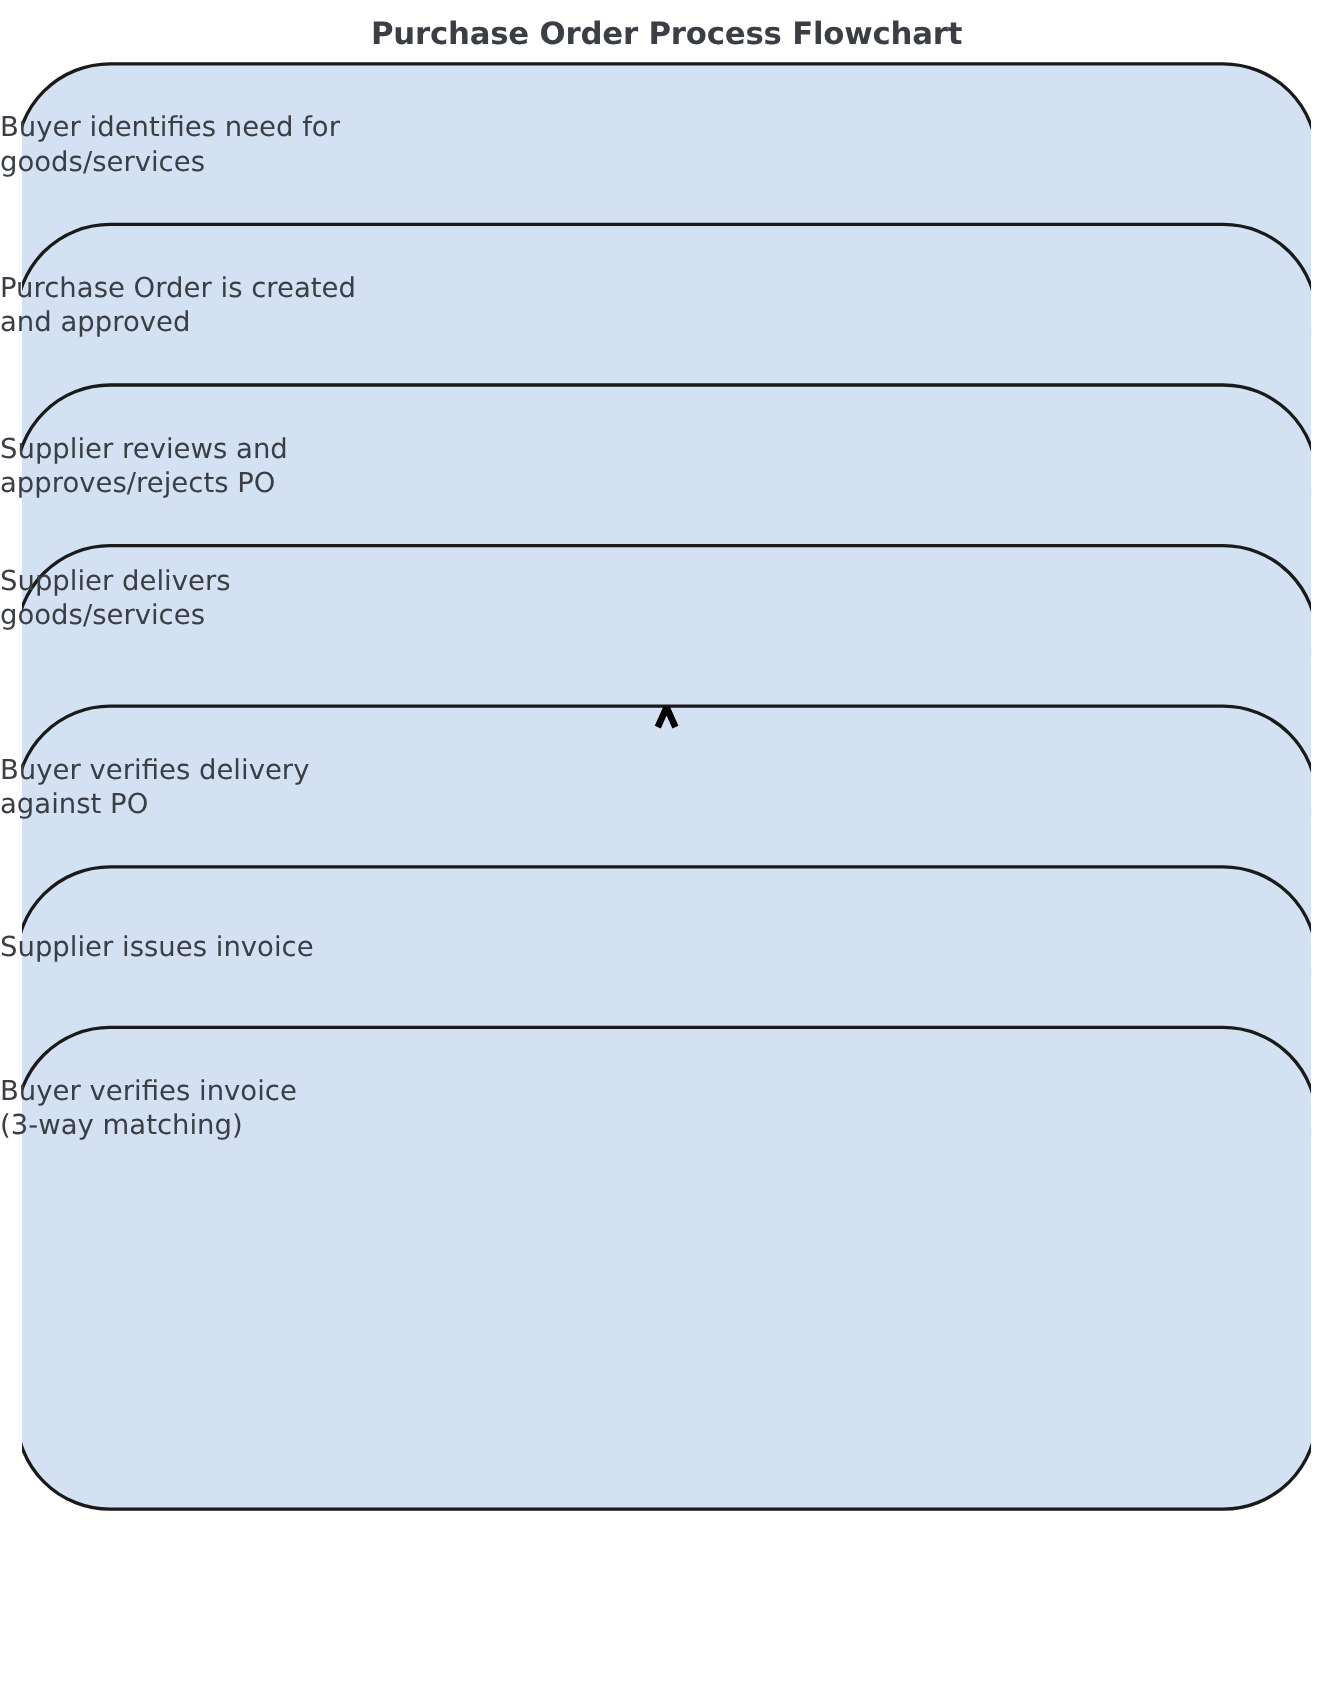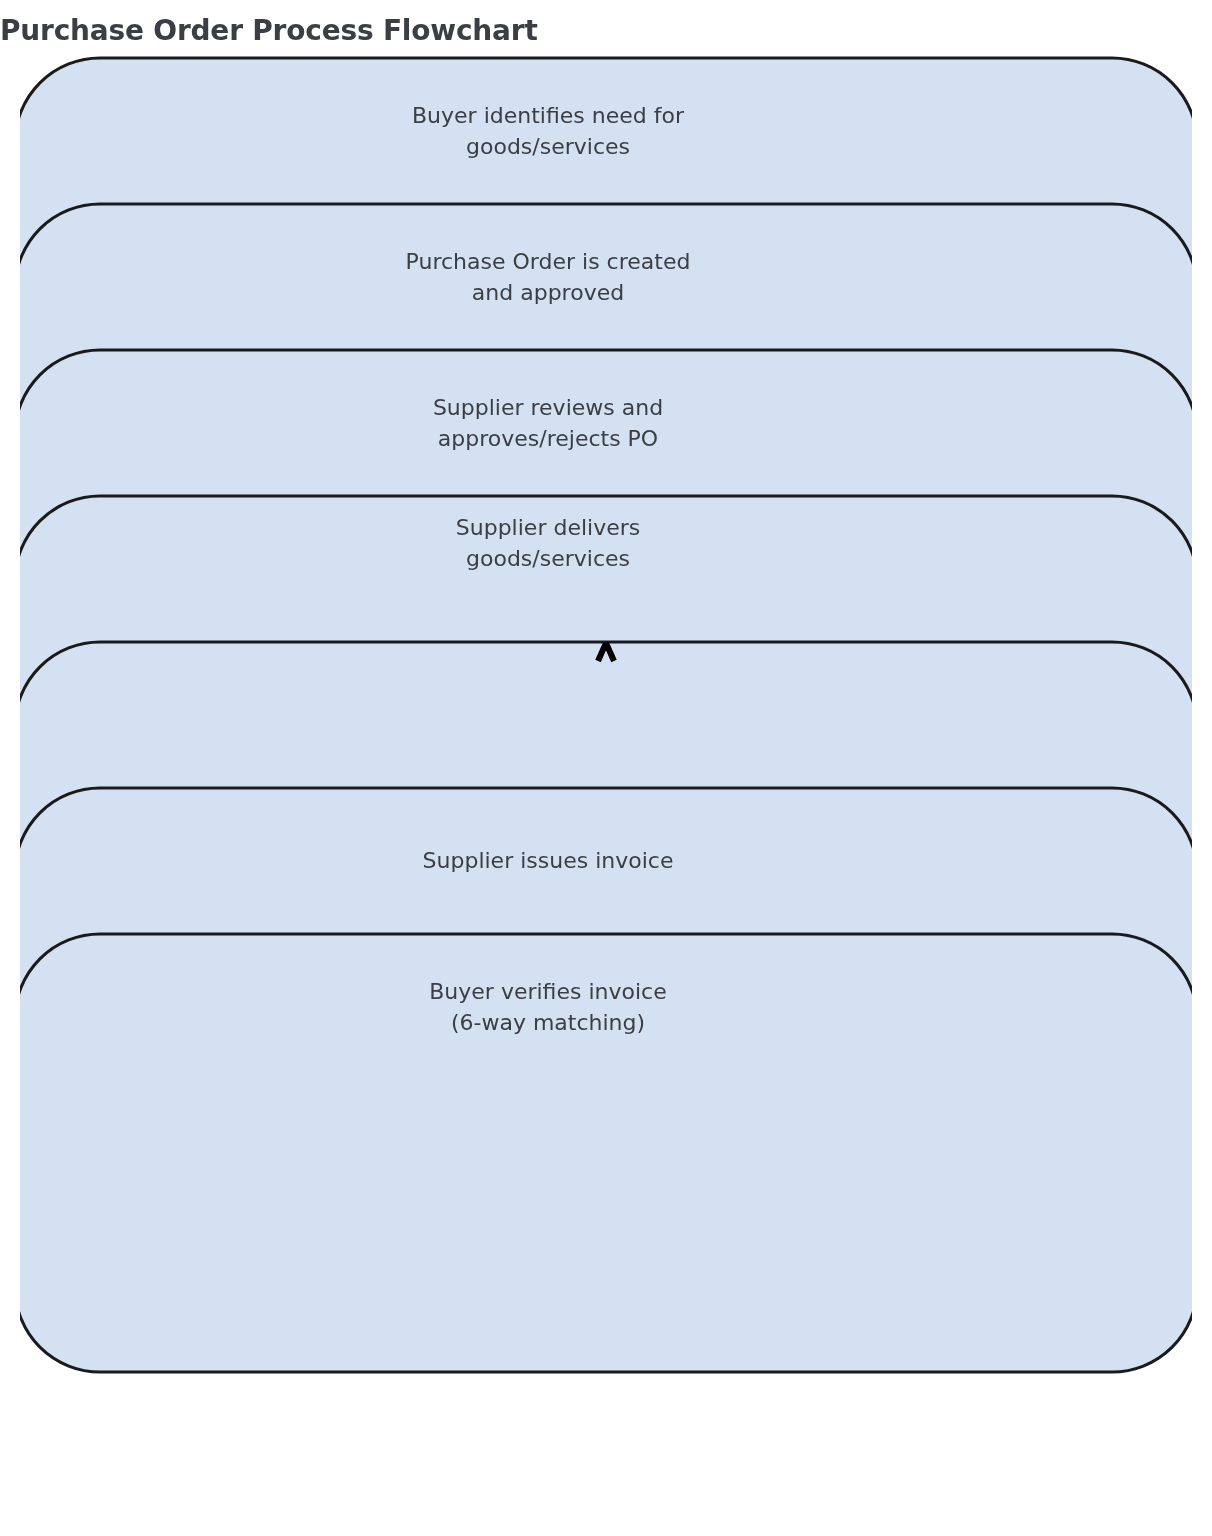--- a/index.html
+++ b/index.html
@@ -21,20 +21,21 @@
     width: 1212px;
     height: 1536px;
     background: #ffffff;
   }
 
   #chart-title {
     position: absolute;
     left: 0;
     top: 14px;
     width: 1212px;
+    text-align: center;
     font-size: 28px;
     font-weight: bold;
     color: #3b3f45;
     letter-spacing: -0.2px;
     font-family: "DejaVu Sans", sans-serif;
   }
 
   
   #plot-area {
     position: absolute;
@@ -57,22 +58,21 @@
     left: 0; top: 0;
     width: 1212px;
     height: 1536px;
     pointer-events: none;
   }
 
   .node-label {
     position: absolute;
     width: 1096px;
     left: 0;
-    text-align: center;
-    font-size: 22px;
+    font-size: 25px;
     line-height: 31px;
     color: #3b3f45;
     font-family: "DejaVu Sans", sans-serif;
     white-space: pre-line;
   }
 </style>
 </head>
 <body>
 
 <div id="canvas">
@@ -106,21 +106,23 @@
 
     <div class="node-label" style="top:392px">Supplier reviews and
 approves/rejects PO</div>
 
     <div class="node-label" style="top:246px">Purchase Order is created
 and approved</div>
 
     <div class="node-label" style="top:512px">Supplier delivers
 goods/services</div>
 
+    <div class="node-label" style="top:684px">Buyer verifies delivery
+against PO</div>
 
     <div class="node-label" style="top:845px">Supplier issues invoice</div>
 
     <div class="node-label" style="top:976px">Buyer verifies invoice
-(6-way matching)</div>
+(3-way matching)</div>
 
   </div>
 
 </div>
 
 </body></html>

